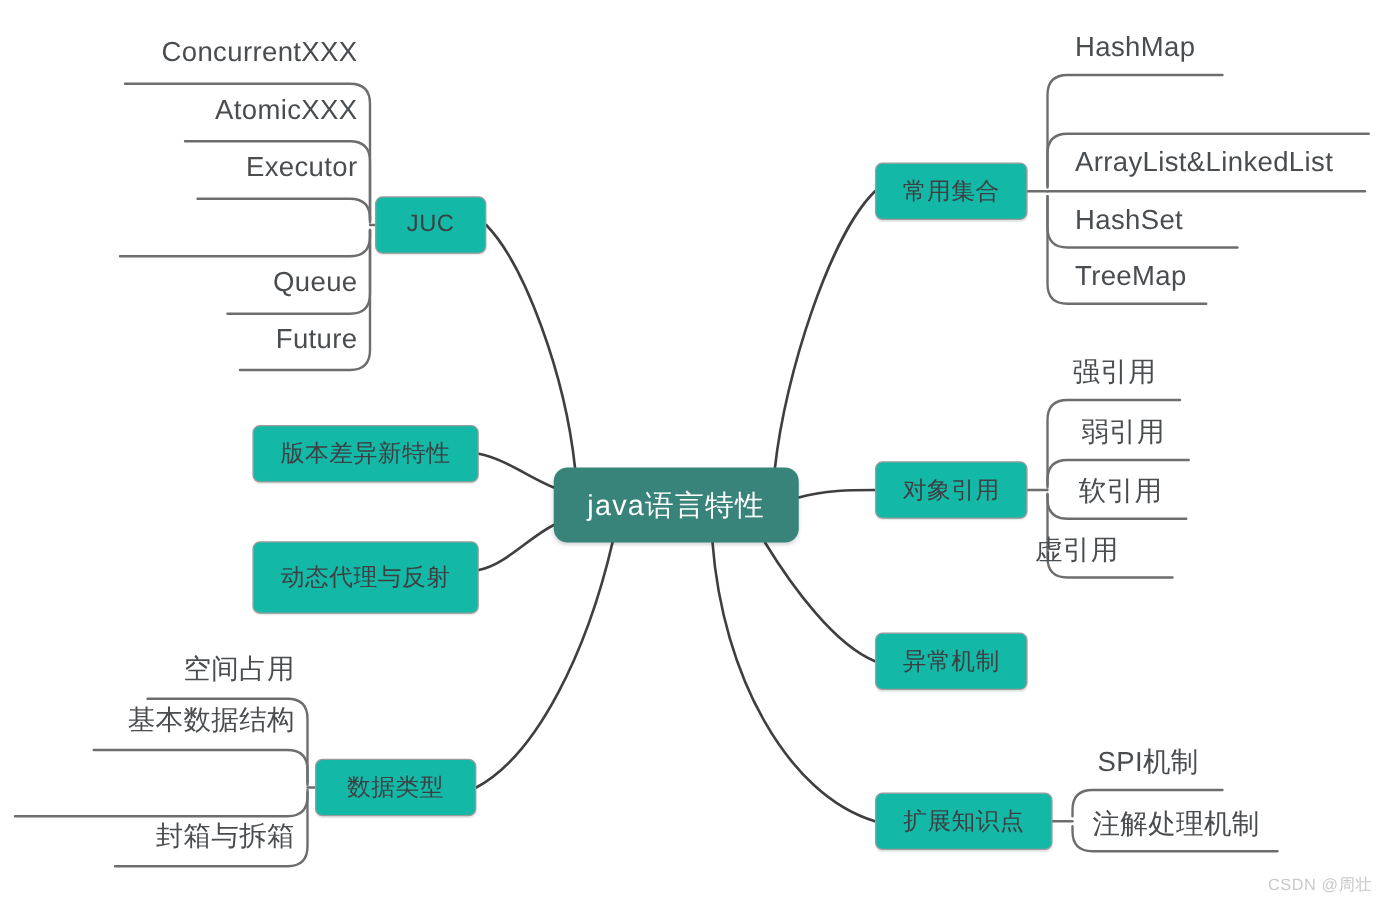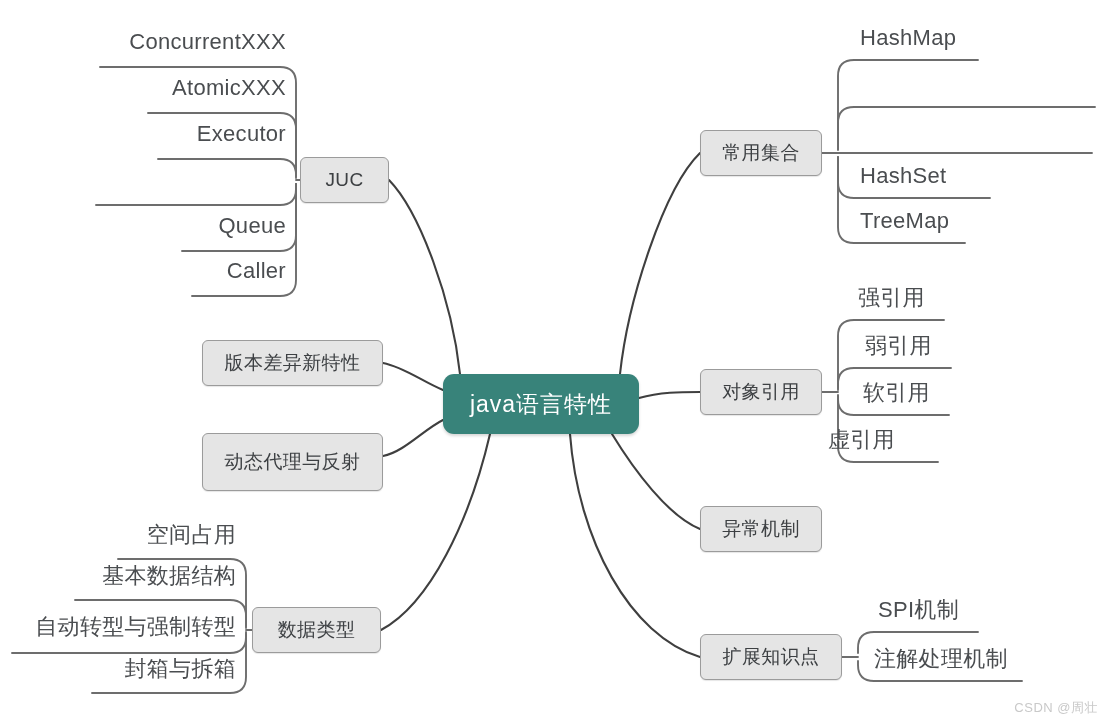--- a/index.html
+++ b/index.html
@@ -27,21 +27,21 @@
   }
   
   .node {
     position: absolute;
     box-sizing: border-box;
     display: flex;
     align-items: center;
     justify-content: center;
     border-radius: 6px;
     border: 1.3px solid #9b9b9b;
-    background: #e5e5e5;
+    background: #14b8a6;
     color: #3d4043;
     font-size: 19px;
     letter-spacing: 0.4px;
     white-space: nowrap;
     box-shadow: 0 1px 1px rgba(0,0,0,0.10);
     z-index: 3;
   }
   .node.center {
     background: #38837a;
     border: none;
@@ -198,39 +198,39 @@
   <div class="leaf l" style="left:36px; top:77px; width:250px;">
     <span>AtomicXXX</span>
   </div>
   <div class="leaf l" style="left:36px; top:123px; width:250px;">
     <span>Executor</span>
   </div>
   <div class="leaf l" style="left:36px; top:215px; width:250px;">
     <span>Queue</span>
   </div>
   <div class="leaf l" style="left:36px; top:260px; width:250px;">
-    <span>Caller</span>
+    <span>Future</span>
   </div>
 
   <div class="leaf l" style="left:0px; top:524px; width:236px;">
     <span>空间占用</span>
   </div>
   <div class="leaf l" style="left:0px; top:565px; width:236px;">
     <span>基本数据结构</span>
   </div>
-  <div class="leaf l" style="left:0px; top:616px; width:236px;">
-    <span>自动转型与强制转型</span>
-  </div>
   <div class="leaf l" style="left:0px; top:658px; width:236px;">
     <span>封箱与拆箱</span>
   </div>
 
   <div class="leaf r" style="left:860px; top:27px;">
     <span>HashMap</span>
   </div>
+  <div class="leaf r" style="left:860px; top:119px;">
+    <span>ArrayList&amp;LinkedList</span>
+  </div>
   <div class="leaf r" style="left:860px; top:165px;">
     <span>HashSet</span>
   </div>
   <div class="leaf r" style="left:860px; top:210px;">
     <span>TreeMap</span>
   </div>
 
   <div class="leaf r" style="left:858px; top:287px;">
     <span>强引用</span>
   </div>

